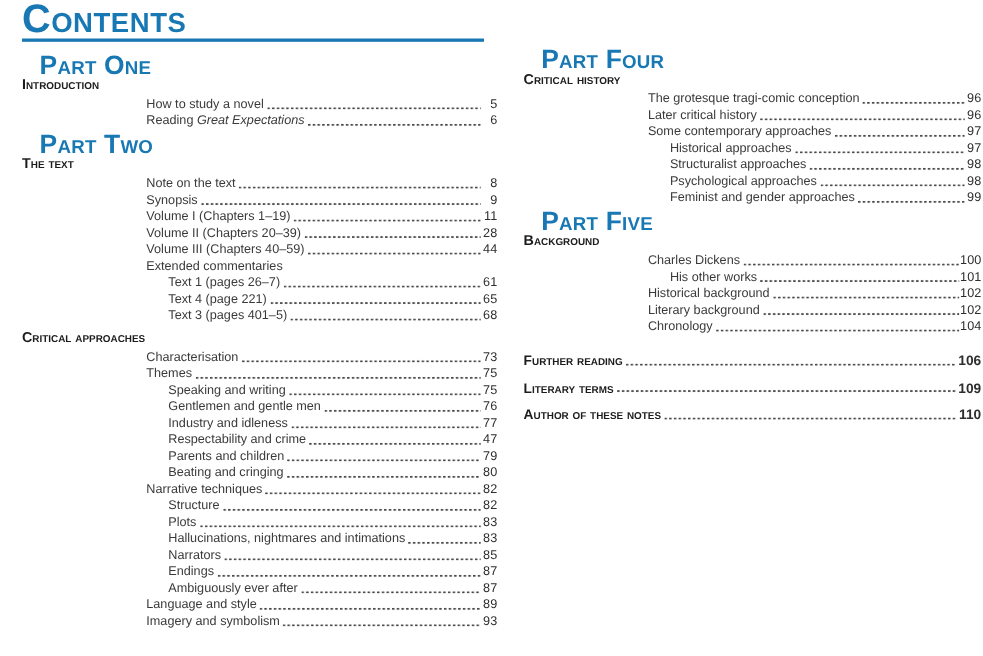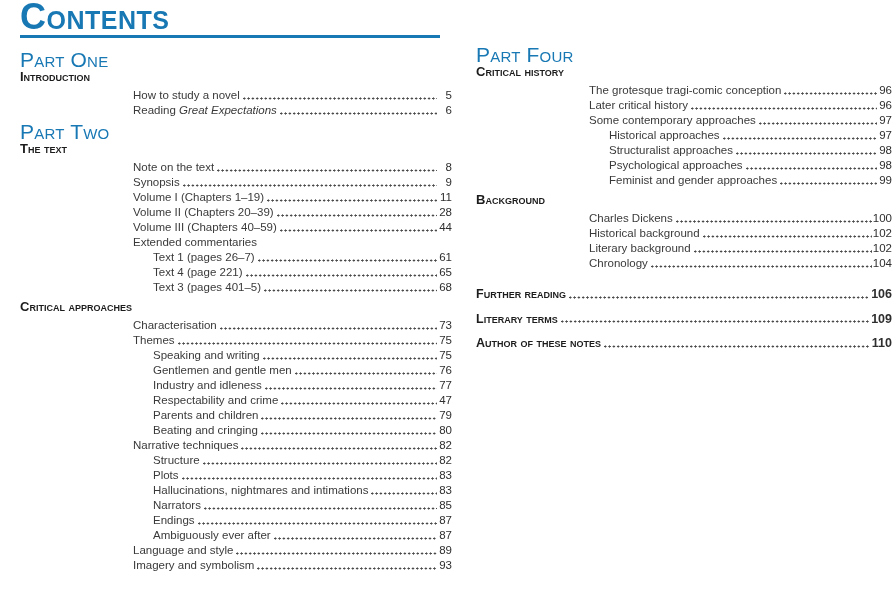--- a/index.html
+++ b/index.html
@@ -16,22 +16,22 @@
   .doc-title {
     font-variant:small-caps; font-weight:bold; color:var(--accent);
     font-size:36px; line-height:34px; letter-spacing:0.5px;
   }
   .title-rule { height:2.5px; background:var(--accent); width:420px; margin-top:1px; }
 
   .section { margin-bottom:5px; }
   .col-left .section:first-of-type { margin-top:13px; }
 
   .part-heading {
-    font-variant:small-caps; font-weight:normal; color:var(--accent);
-    font-size:21px; line-height:18px; letter-spacing:0.2px;
+    font-variant:small-caps; font-weight:bold; color:var(--accent);
+    font-size:24px; line-height:18px; letter-spacing:0.2px;margin-left:16px;
   }
   .part-subtitle {
     font-variant:small-caps; font-weight:bold; color:#1c1c1c;
     font-size:13px; line-height:13px; margin-top:1px;
   }
   .entries { margin-left:113px; margin-top:5px; }
 
   .entry {
     display:flex; align-items:baseline;
     font-size:11.5px; line-height:15px; color:#3a3a3a;
@@ -257,26 +257,32 @@
             <span class="entry-page">98</span>
           </div>
           <div class="entry indent">
             <span class="entry-label">Feminist and gender approaches</span>
             <span class="leader"></span>
             <span class="entry-page">99</span>
           </div>
         </div>
       </div>
       <div class="section">
+        <div class="part-heading">Part Five</div>
         <div class="part-subtitle">Background</div>
         <div class="entries">
           <div class="entry">
             <span class="entry-label">Charles Dickens</span>
             <span class="leader"></span>
             <span class="entry-page">100</span>
+          </div>
+          <div class="entry indent">
+            <span class="entry-label">His other works</span>
+            <span class="leader"></span>
+            <span class="entry-page">101</span>
           </div>
           <div class="entry">
             <span class="entry-label">Historical background</span>
             <span class="leader"></span>
             <span class="entry-page">102</span>
           </div>
           <div class="entry">
             <span class="entry-label">Literary background</span>
             <span class="leader"></span>
             <span class="entry-page">102</span>

